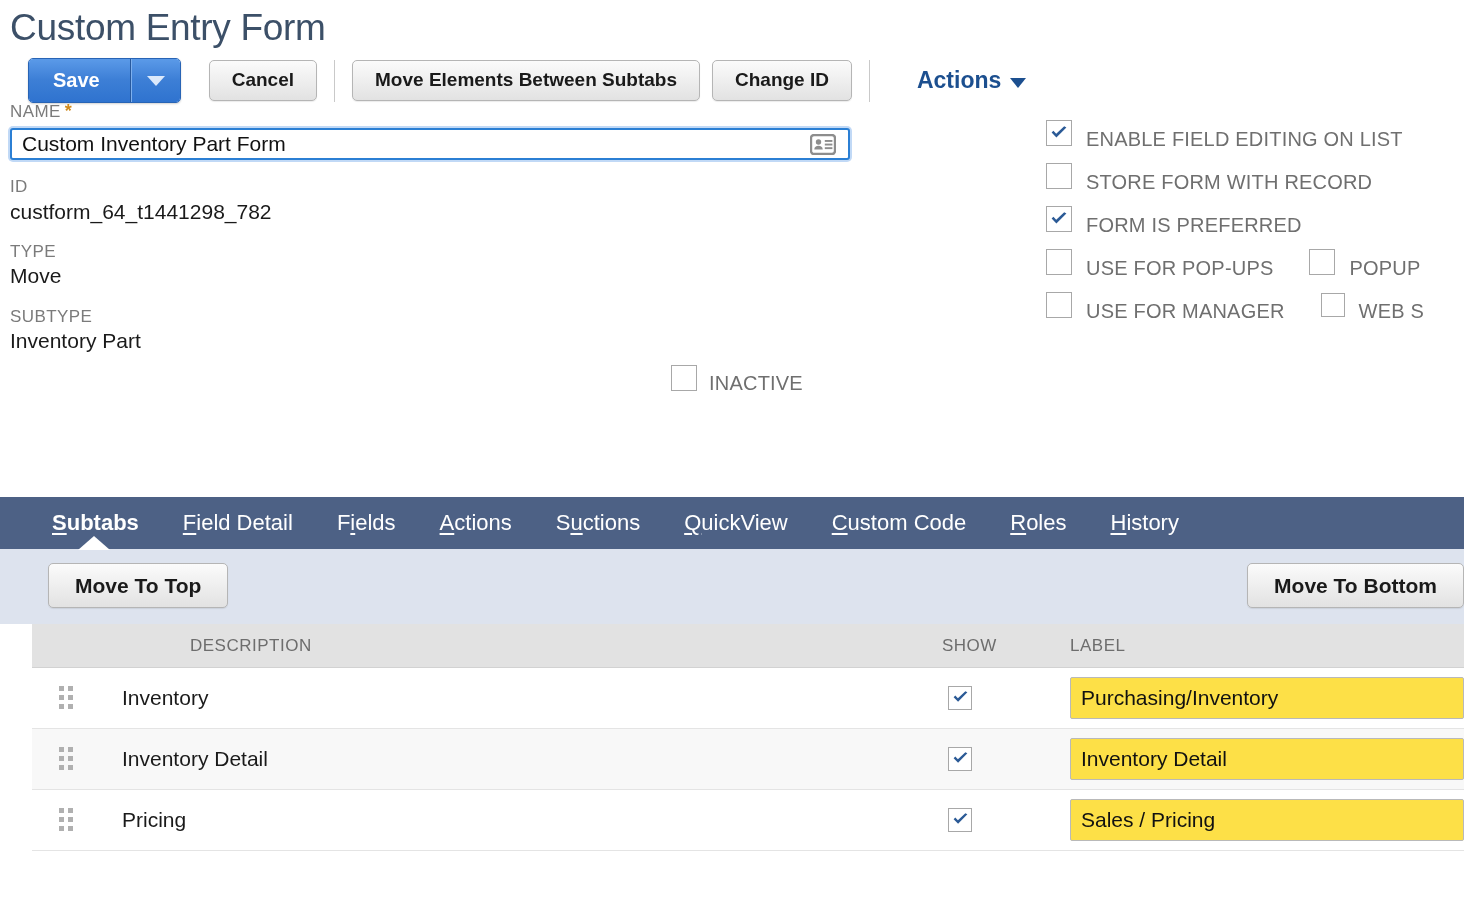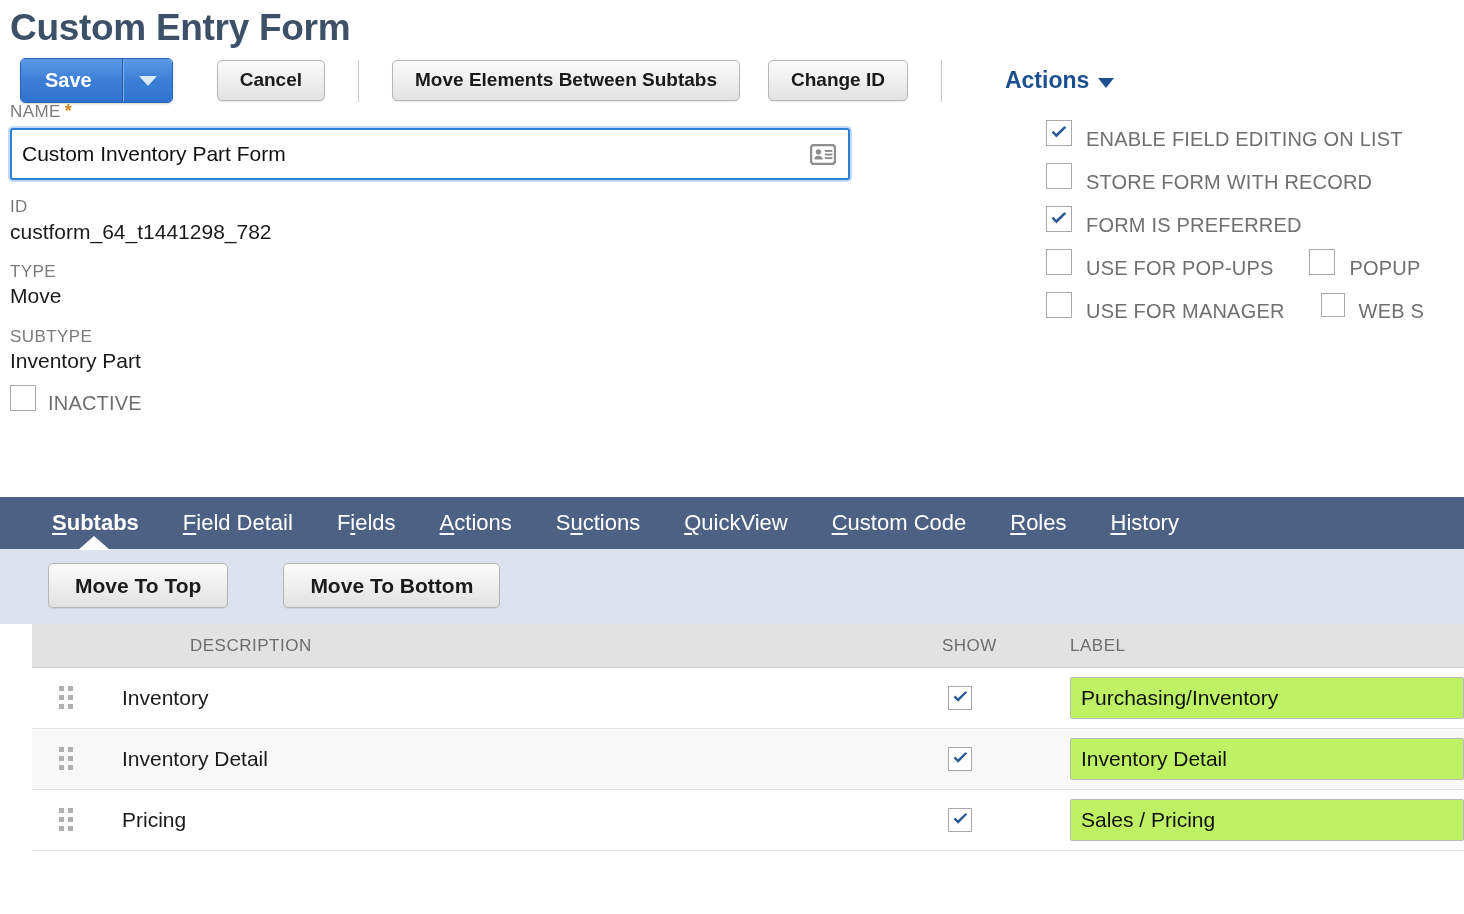--- a/index.html
+++ b/index.html
@@ -12,35 +12,34 @@
     overflow: hidden;
     background: #ffffff;
     font-family: "Liberation Sans", sans-serif;
     color: #222222;
     -webkit-font-smoothing: antialiased;
   }
 
   
   .page-title {
     font-size: 37px;
-    font-weight: bold;
+    font-weight: normal;
     color: #3c5068;
     letter-spacing: -0.3px;
     padding: 8px 0 0 10px;
     line-height: 1.1;
   }
 
   
   .toolbar {
     display: flex;
     align-items: center;
-    padding: 12px 0 0 20px;
+    padding: 12px 0 0 28px;
     height: 52px;
     box-sizing: border-box;
-    gap: 16px;
   }
   .btn {
     font-family: "Liberation Sans", sans-serif;
     font-size: 19px;
     font-weight: bold;
     color: #1a1a1a;
     background: linear-gradient(to bottom, #fbfbfb 0%, #eeeeee 52%, #e2e2e2 100%);
     border: 1px solid #b5b5b5;
     border-radius: 5px;
     padding: 9px 22px;
@@ -135,21 +134,21 @@
   }
   .name-wrap {
     margin: 6px 0 0 10px;
     width: 840px;
     border: 2px solid #2b7fd4;
     border-radius: 3px;
     box-shadow: 0 0 0 2px rgba(91,154,232,0.38);
     background: #ffffff;
     display: flex;
     align-items: center;
-    height: 52px;
+    height: 32px;
     box-sizing: border-box;
   }
   .name-input {
     flex: 1;
     border: none;
     outline: none;
     font-family: "Liberation Sans", sans-serif;
     font-size: 21px;
     color: #111111;
     padding: 0 8px 0 10px;
@@ -163,20 +162,21 @@
     display: flex;
   }
   .grp { margin-top: 17px; }
 
   .inactive-row {
     display: flex;
     align-items: center;
     gap: 12px;
     padding-left: 10px;
     margin-top: 6px;
+    justify-content: center;
   }
   .cb {
     width: 26px;
     height: 26px;
     border: 1px solid #a8a8a8;
     background: #ffffff;
     box-sizing: border-box;
     display: flex;
     align-items: center;
     justify-content: center;
@@ -241,21 +241,22 @@
     border-left: 16px solid transparent;
     border-right: 16px solid transparent;
     border-bottom: 14px solid #ffffff;
   }
 
   
   .subtoolbar {
     background: #dde3ee;
     padding: 14px 0 16px 48px;
     display: flex;
-    gap: 55px;
+    gap: 19px;
+    justify-content: space-between;
   }
   .subtoolbar .btn { font-size: 21px; padding: 10px 26px; }
 
   
   .table-wrap {
     padding-left: 32px;
     background: #ffffff;
   }
   table.grid {
     border-collapse: collapse;
@@ -311,21 +312,21 @@
   .label-input {
     width: 100%;
     box-sizing: border-box;
     border: 1px solid #b9b9b9;
     border-radius: 2px;
     height: 42px;
     font-family: "Liberation Sans", sans-serif;
     font-size: 21px;
     color: #111111;
     padding: 0 10px;
-    background: #bef264;
+    background: #fde047;
     outline: none;
   }
 </style>
 </head>
 <body>
 
 <div class="page-title">Custom Entry Form</div>
 
 <div class="toolbar">
 

